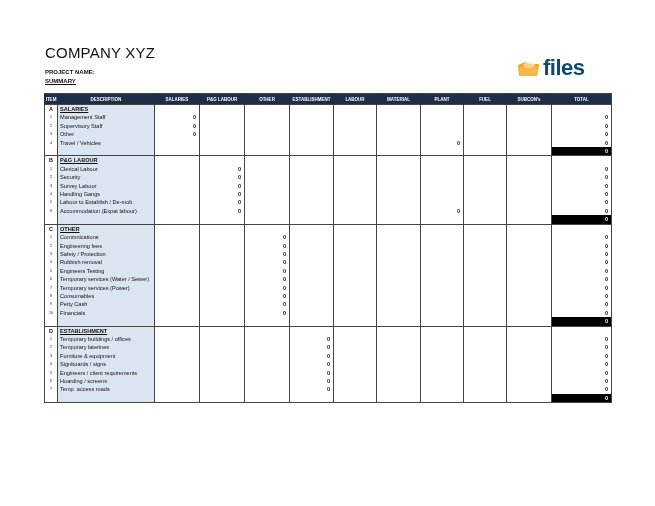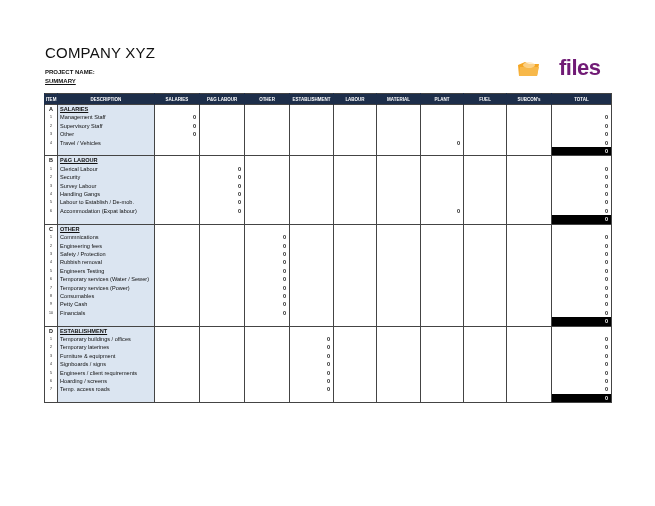--- a/index.html
+++ b/index.html
@@ -2,21 +2,21 @@
 <html><head>
 <meta charset="utf-8">
 <style>
   html, body { margin:0; padding:0; background:#ffffff; }
   body { width:655px; height:506px; position:relative; overflow:hidden; font-family:"Liberation Sans", sans-serif; color:#111; }
   .company { position:absolute; left:45px; top:44px; font-size:15px; font-weight:normal; letter-spacing:0.2px; }
   .project { position:absolute; left:45px; top:69px; font-size:6px; font-weight:bold; }
   .summary { position:absolute; left:45px; top:78px; font-size:6px; font-weight:bold; text-decoration:underline; }
   .logo { position:absolute; left:517px; top:56px; height:24px; display:flex; align-items:center; }
   .logo-mark { width:24px; height:16px; position:relative; }
-  .logo-text { font-size:22px; font-weight:bold; color:#701a75; margin-left:18px; letter-spacing:-0.5px; line-height:1; }
+  .logo-text { font-size:22px; font-weight:bold; color:#0c4a6e; margin-left:2px; letter-spacing:-0.5px; line-height:1; }
   table.sheet { position:absolute; left:44px; top:93px; width:567px; border-collapse:collapse; table-layout:fixed; font-size:5.5px; }
   table.sheet th { background:#1d2e4a; color:#fff; font-weight:bold; height:10px; padding:0; text-align:center; font-size:4.5px; border-left:1px solid #1d2e4a; }
   table.sheet td { height:8.4px; padding:0 1px; border-left:1px solid #444; white-space:nowrap; overflow:hidden; line-height:8.4px; }
   table.sheet td.item { text-align:center; font-size:3.5px; }
   table.sheet td.desc { background:#dbe5f1; padding-left:2px; font-size:5.6px; }
   table.sheet td.num { text-align:right; padding-right:3px; font-weight:bold; font-size:5.5px; }
   table.sheet td.total { border-right:1px solid #444; }
   tr.section td { font-weight:bold; }
   tr.section td.item { font-size:5.5px; }
   tr.section td.desc { text-decoration:underline; }

